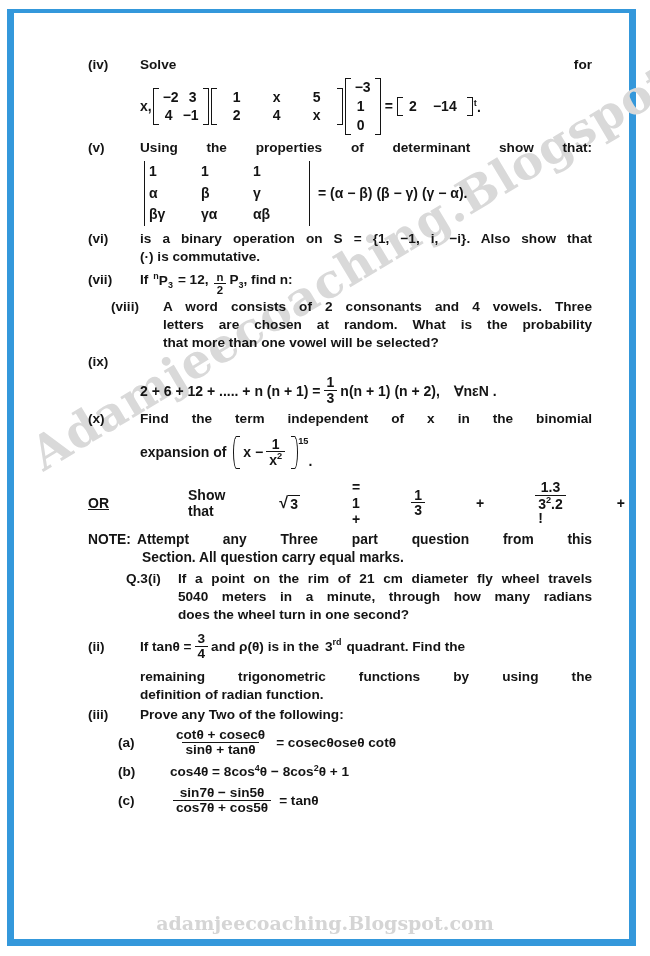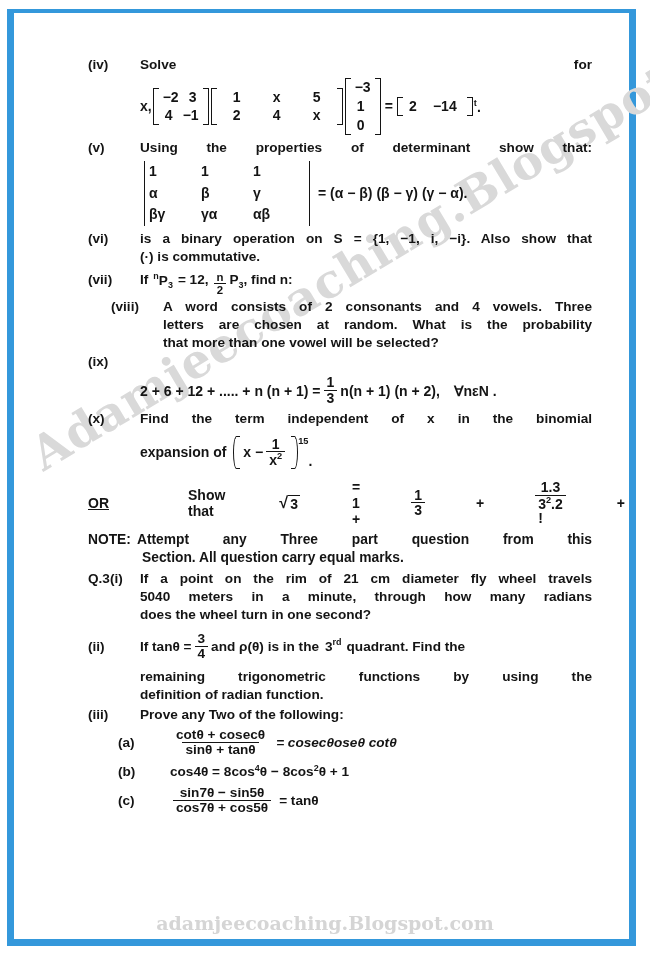--- a/index.html
+++ b/index.html
@@ -411,21 +411,21 @@
 
     <div id="note">
       <div class="note-l1">
         <span class="note-key">NOTE:</span>
         <span class="note-t1">Attempt any Three part question from this</span>
       </div>
       <div class="note-l2">Section. All question carry equal marks.</div>
     </div>
 
     <div class="qrow">
-      <div class="qlabel" style="width:52px;flex:0 0 52px;">Q.3(i)</div>
+      <div class="qlabel" style="width:52px;flex:0 0 52px;margin-left:38px;">Q.3(i)</div>
       <div class="qbody">
         <div class="just">If a point on the rim of 21 cm diameter fly wheel travels</div>
         <div class="just">5040 meters in a minute, through how many radians</div>
         <div>does the wheel turn in one second?</div>
       </div>
     </div>
 
     <div class="qrow" style="margin-top:8px;align-items:center;">
       <div class="qlabel">(ii)</div>
       <div class="qbody" style="display:flex;align-items:center;">
@@ -452,21 +452,21 @@
       <div class="qbody">Prove any Two of the following:</div>
     </div>
 
     <div class="subrow" style="margin-top:4px;">
       <span class="sublabel">(a)</span>
       <span class="subbody">
         <span class="frac">
           <span class="num">cotθ + cosecθ</span>
           <span class="den">sinθ + tanθ</span>
         </span>
-        <span class="math" style="margin-left:5px;font-style:italic;">= cosecθoseθ  cotθ</span>
+        <span class="math" style="margin-left:5px;">= cosecθoseθ  cotθ</span>
       </span>
     </div>
 
     <div class="subrow" style="margin-top:6px;">
       <span class="sublabel">(b)</span>
       <span class="subbody">
         <span class="math">cos4θ = 8cos</span>
           <span class="math"><sup>4</sup></span>
           <span class="math">θ − 8cos</span>
           <span class="math"><sup>2</sup></span>

